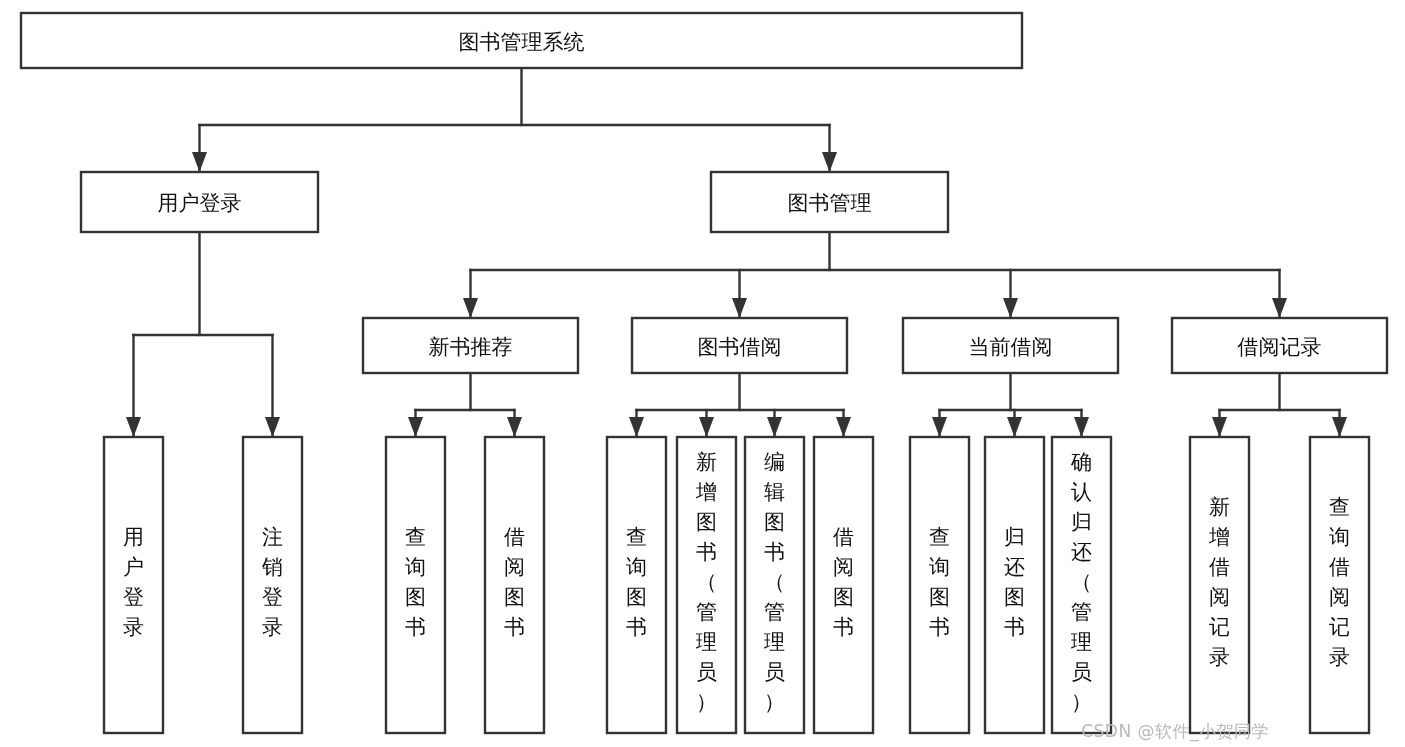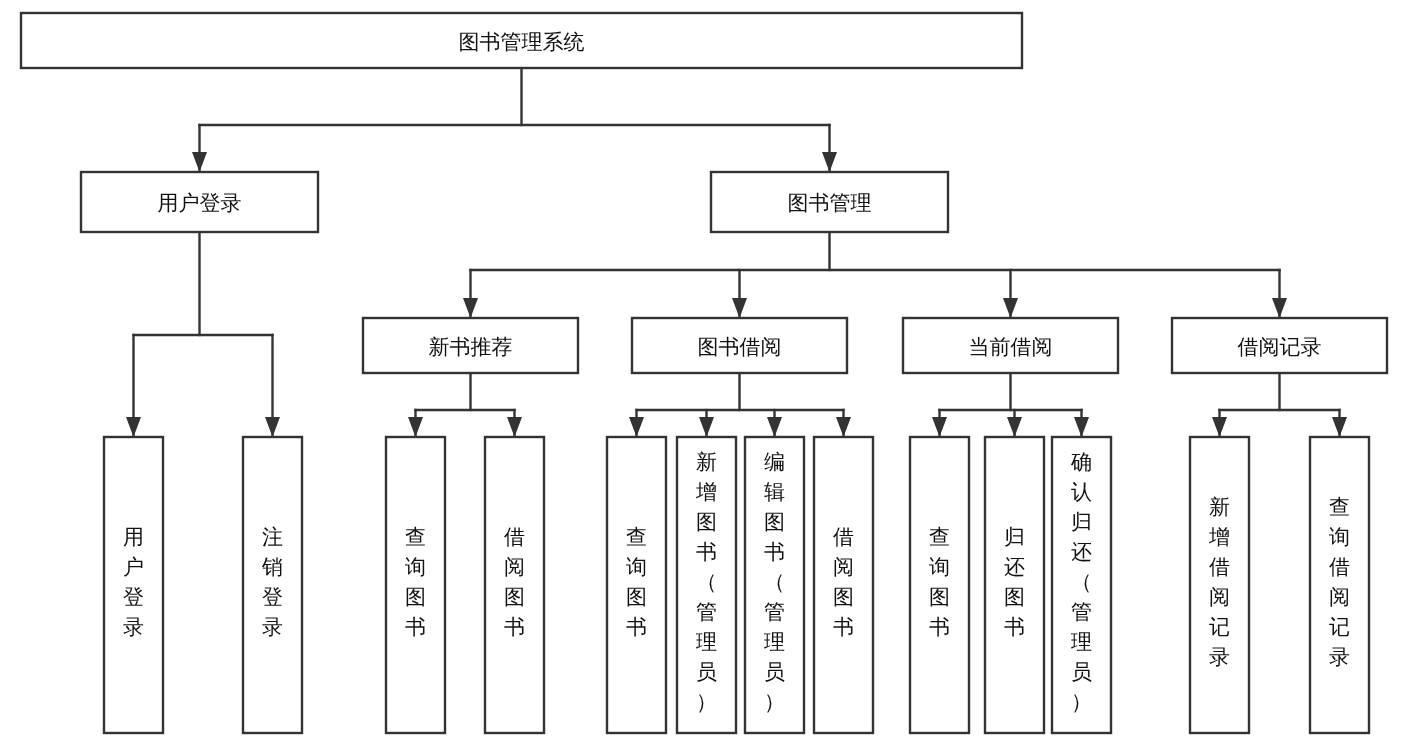--- a/index.html
+++ b/index.html
@@ -217,14 +217,15 @@
           <rect x="1190" y="437" width="59" height="296" class="node-box"></rect>
           <text x="1219.5" y="514" class="node-label-v"><tspan x="1219.5" dy="0">新</tspan><tspan x="1219.5" dy="30">增</tspan><tspan x="1219.5" dy="30">借</tspan><tspan x="1219.5" dy="30">阅</tspan><tspan x="1219.5" dy="30">记</tspan><tspan x="1219.5" dy="30">录</tspan></text>
         </g>
         <g>
           <rect x="1310" y="437" width="59" height="296" class="node-box"></rect>
           <text x="1339.5" y="514" class="node-label-v"><tspan x="1339.5" dy="0">查</tspan><tspan x="1339.5" dy="30">询</tspan><tspan x="1339.5" dy="30">借</tspan><tspan x="1339.5" dy="30">阅</tspan><tspan x="1339.5" dy="30">记</tspan><tspan x="1339.5" dy="30">录</tspan></text>
         </g>
       </g>
     </svg>
 
+  <div class="watermark">CSDN @软件_小贺同学</div>
 
 </div>
 
 </body></html>

